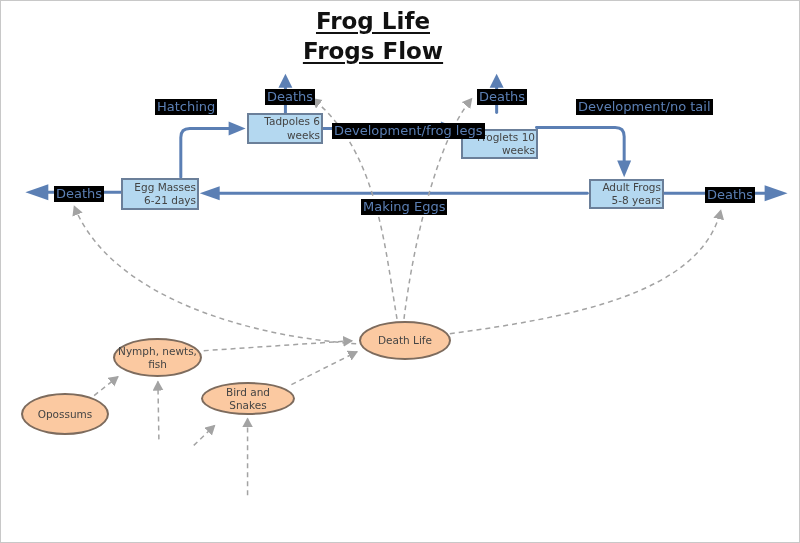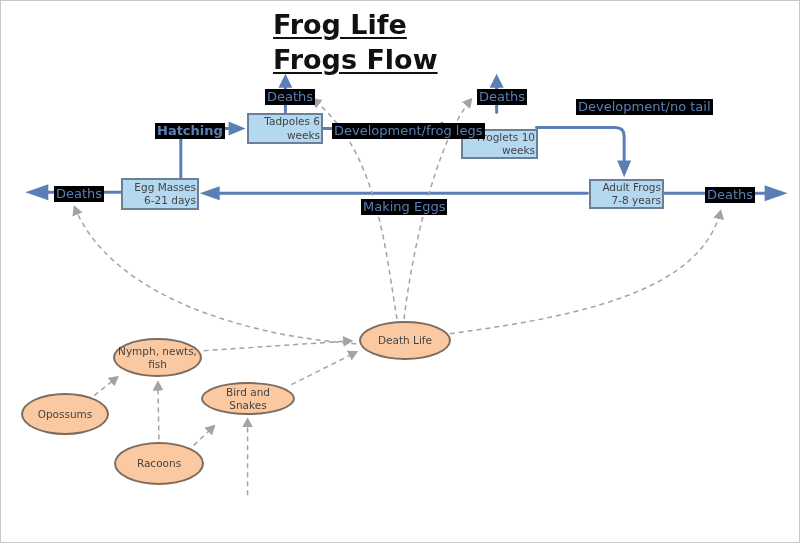--- a/index.html
+++ b/index.html
@@ -7,22 +7,22 @@
     position:relative; width:800px; height:543px; background:#ffffff;
     border:1px solid #c8c8c8; box-sizing:border-box;
     font-family:"DejaVu Sans", sans-serif; overflow:hidden;
   }
   .wires { position:absolute; left:0; top:0; width:100%; height:100%; }
   .flow { stroke:var(--arrow-blue,#5b7fb4); stroke-width:3; fill:none; stroke-linecap:round; }
   .fhead { fill:var(--arrow-blue,#5b7fb4); stroke:none; }
   .dash { stroke:var(--dashed-gray,#a3a3a3); stroke-width:1.5; fill:none; stroke-dasharray:5 4; }
   .ghead { fill:var(--dashed-gray,#a3a3a3); }
   .title {
-    position:absolute; left:272px; top:6px; width:200px; 
-    font-size:27px; font-weight:bold; color:var(--title-color,#111); line-height:1.3;
+    position:absolute; left:272px; top:6px; width:200px; text-align:center;
+    font-size:23px; font-weight:bold; color:var(--title-color,#111); line-height:1.3;
   }
   .title .tline { display:block; text-decoration:underline; text-underline-offset:3px; }
   .node-box {
     position:absolute; display:flex; align-items:center; justify-content:center;
     text-align:right; box-sizing:border-box; padding:0 1px;
     background:var(--box-fill,#b4d8f0); border:2px solid var(--box-border,#6b7f99);
     color:var(--text-dark,#444); font-size:10.5px; line-height:1.25;
   }
   .node-ell {
     position:absolute; display:flex; align-items:center; justify-content:center;
@@ -84,30 +84,29 @@
   </svg>
 
   <div class="title">
     <span class="tline">Frog Life</span>
     <span class="tline">Frogs Flow</span>
   </div>
 
   <div class="node-box" style="left:120px; top:177px; width:78px; height:32px;">Egg Masses 6-21 days</div>
   <div class="node-box" style="left:246px; top:112px; width:76px; height:31px;">Tadpoles 6 weeks</div>
   <div class="node-box" style="left:460px; top:128px; width:77px; height:30px;">Froglets 10 weeks</div>
-  <div class="node-box" style="left:588px; top:178px; width:75px; height:30px;">Adult Frogs 7-8 years</div>
+  <div class="node-box" style="left:588px; top:178px; width:75px; height:30px;">Adult Frogs 5-8 years</div>
 
-  <span class="lbl" style="left:154px; top:122px;font-weight:bold;">Hatching</span>
+  <span class="lbl" style="left:154px; top:98px;">Hatching</span>
   <span class="lbl" style="left:53px; top:185px;">Deaths</span>
   <span class="lbl" style="left:264px; top:88px;">Deaths</span>
   <span class="lbl" style="left:476px; top:88px;">Deaths</span>
   <span class="lbl" style="left:704px; top:186px;">Deaths</span>
   <span class="lbl" style="left:331px; top:122px;">Development/frog legs</span>
   <span class="lbl" style="left:575px; top:98px;">Development/no tail</span>
   <span class="lbl" style="left:360px; top:186px;margin-top:12px;">Making Eggs</span>
 
   <div class="node-ell" style="left:358px; top:320px; width:92px; height:39px;">Death Life</div>
   <div class="node-ell" style="left:112px; top:337px; width:89px; height:39px;">Nymph, newts, fish</div>
   <div class="node-ell" style="left:20px; top:392px; width:88px; height:42px;">Opossums</div>
   <div class="node-ell" style="left:200px; top:381px; width:94px; height:33px;">Bird and Snakes</div>
-  <div class="node-ell" style="left:113px; top:441px; width:90px; height:43px;">Racoons</div>
 
 </div>
 
 </body></html>

